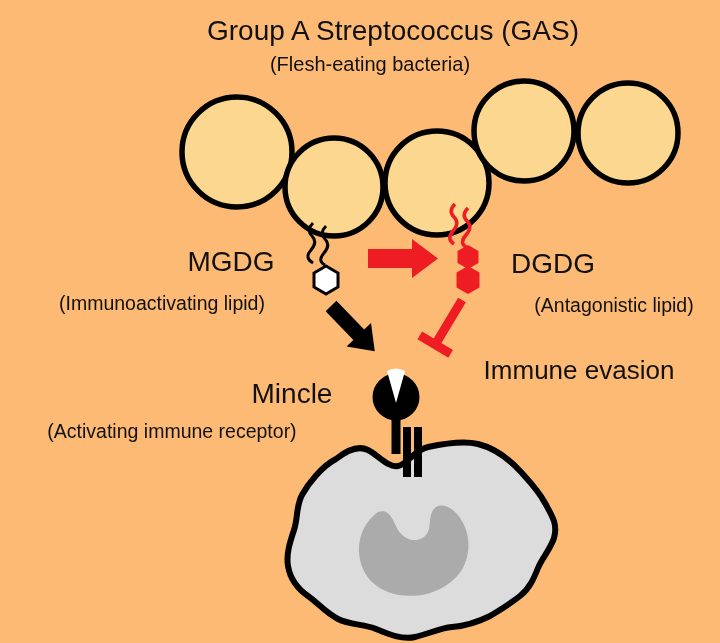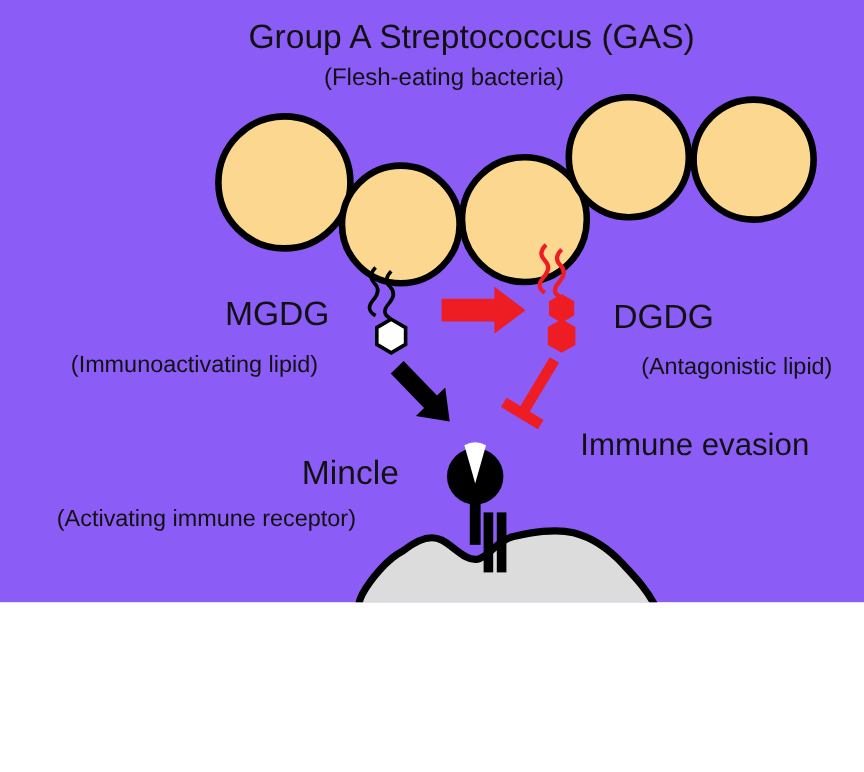--- a/index.html
+++ b/index.html
@@ -1,19 +1,19 @@
 <!DOCTYPE html>
 <html><head>
 <meta charset="utf-8">
 <style>
   html,body{margin:0;padding:0;background:#ffffff;}
   .canvas{
     position:relative;
-    width:720px;height:502px;
-    background:#8b5cf6;
+    width:720px;height:643px;
+    background:#fdba74;
     overflow:hidden;
     font-family:"Liberation Sans", sans-serif;
   }
   svg{display:block;}
   text{
     font-family:"Liberation Sans", sans-serif;
     fill:#111111;
   }
   .t-title{font-size:28px;}
   .t-sub{font-size:20px;}

